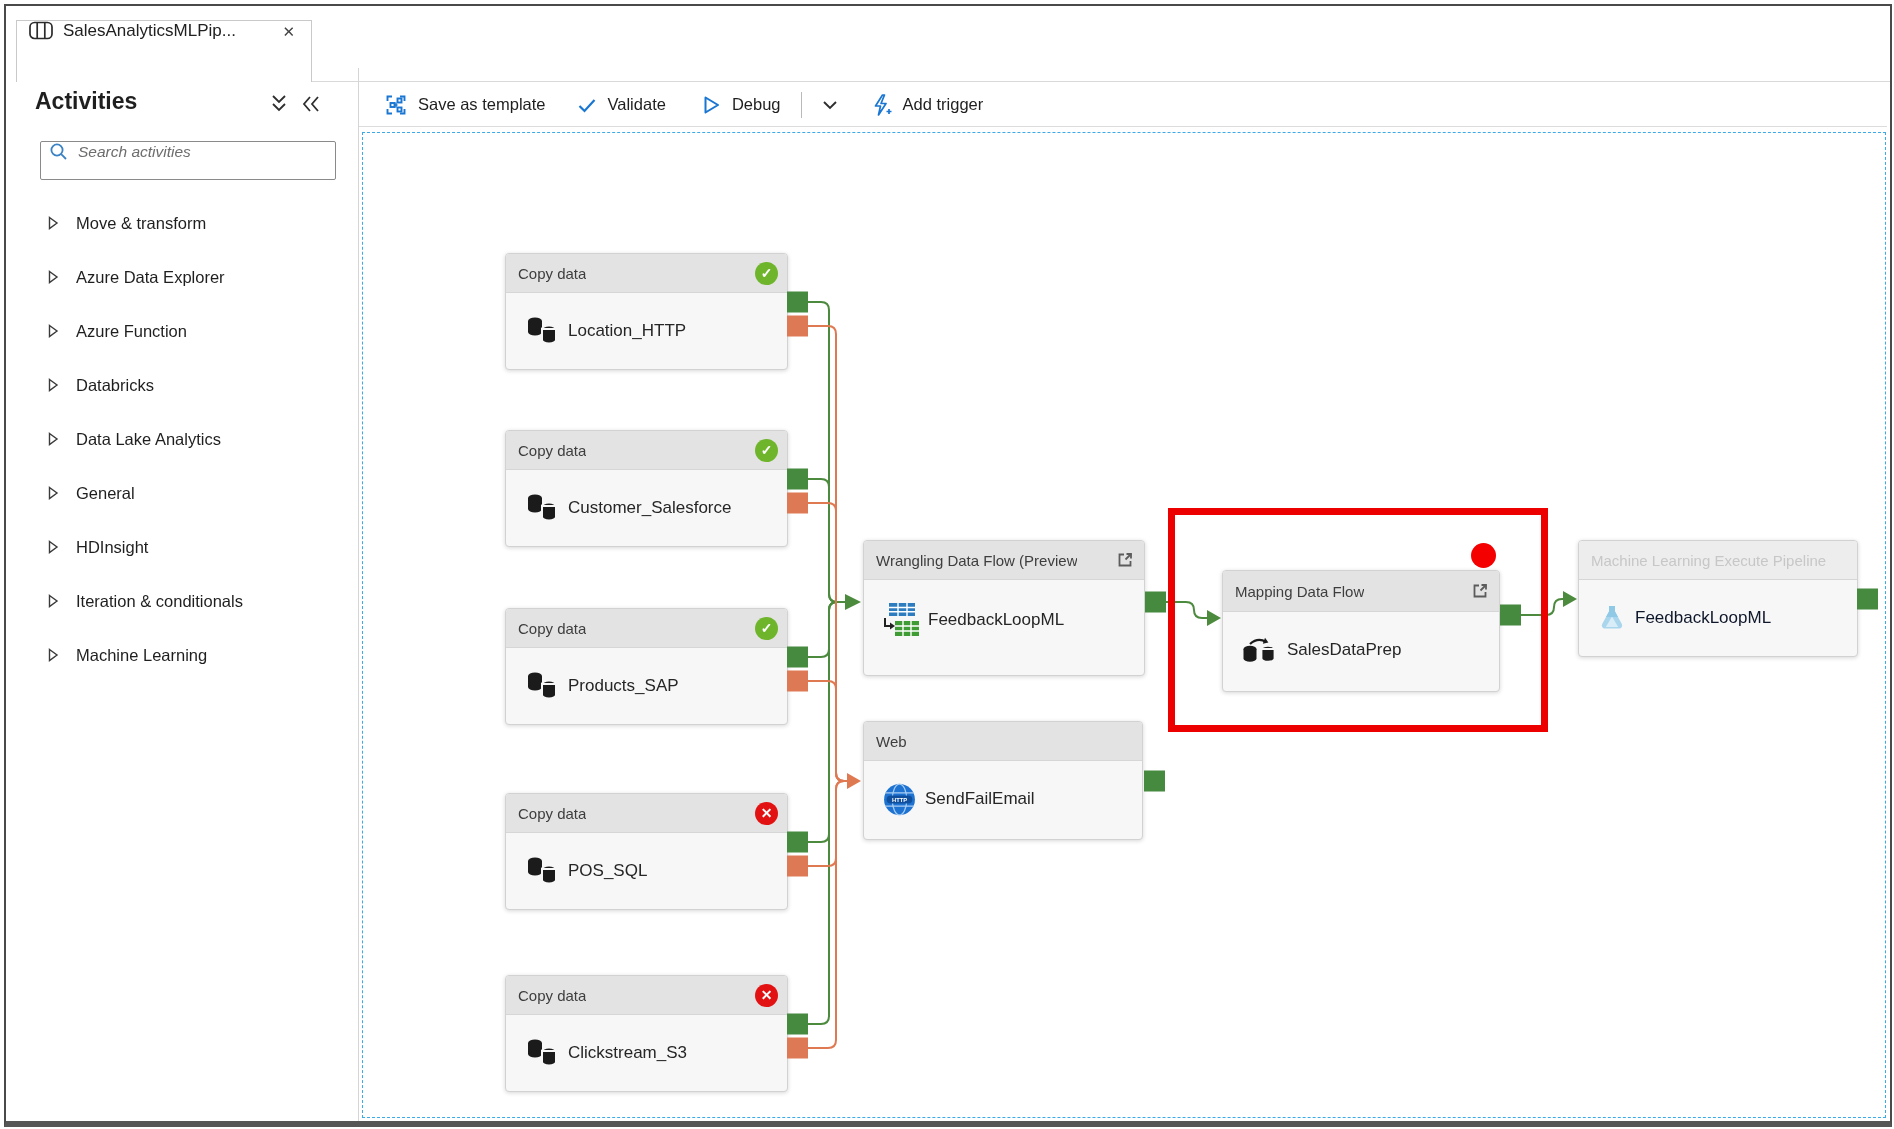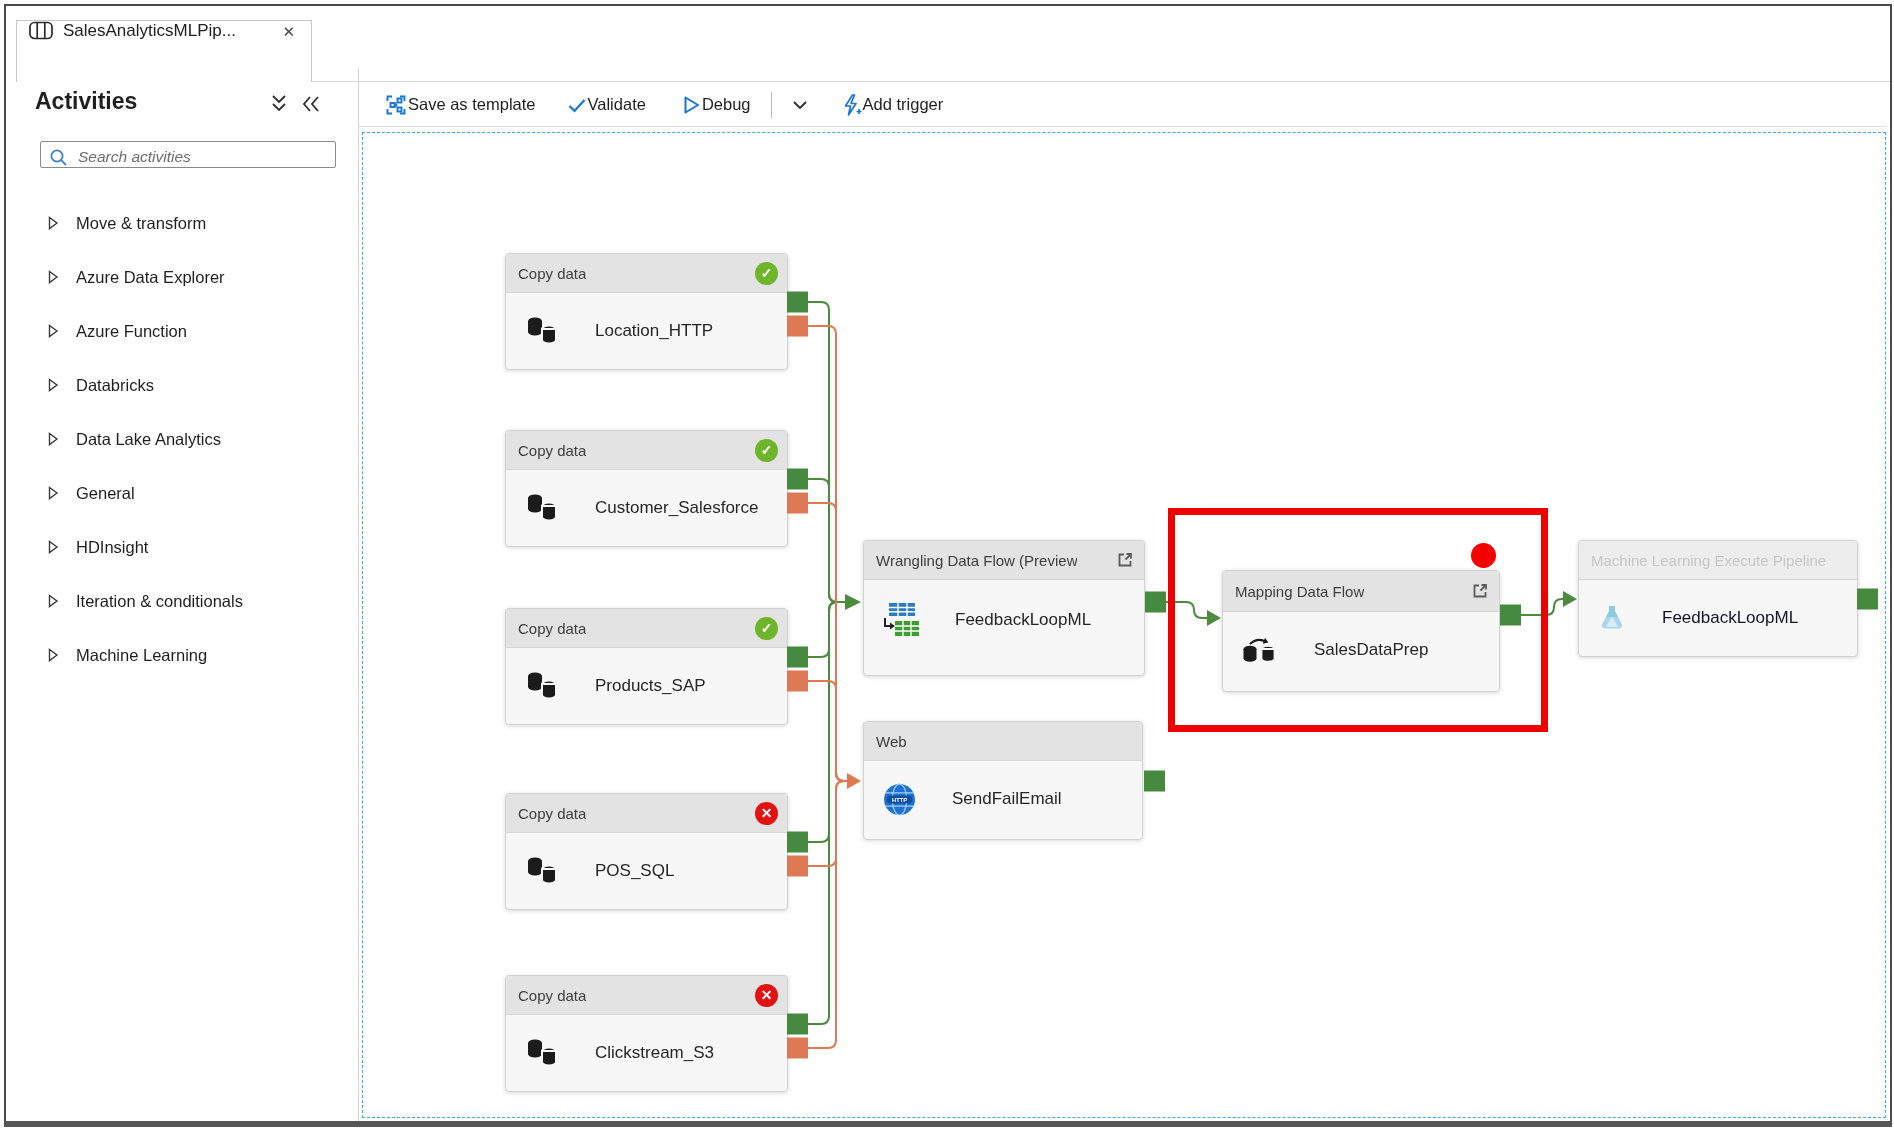--- a/index.html
+++ b/index.html
@@ -12,45 +12,45 @@
        border:1px solid #c9c9c9;border-bottom:none;display:flex;
        padding:0 12px;box-sizing:border-box;gap:10px;z-index:6;}
   .tab-title{font-size:17px;color:#212121;white-space:nowrap;overflow:hidden;flex:1;}
   .tab-close{font-size:15px;color:#444;cursor:pointer;padding:2px 4px;}
   .tabstrip-line{position:absolute;left:312px;top:81px;width:1578px;height:1px;background:#d9d9d9;}
   
   .sidebar{position:absolute;left:6px;top:82px;width:352px;height:1040px;background:#fff;z-index:4;}
   .sb-head{position:absolute;left:29px;top:6px;font-size:23px;font-weight:600;color:#1f1f1f;}
   .sb-icons{position:absolute;left:262px;top:10px;display:flex;gap:10px;align-items:center;}
   .sb-icons svg{display:block;}
-  .search{position:absolute;left:34px;top:59px;width:296px;height:27px;border:1px solid #8a8a8a;
-          border-radius:2px;display:flex;align-items:flex-end;padding:0 8px;box-sizing:border-box;gap:8px;background:#fff;}
+  .search{position:absolute;left:34px;top:59px;width:296px;height:39px;border:1px solid #8a8a8a;
+          border-radius:2px;display:flex;align-items:flex-start;padding:0 8px;box-sizing:border-box;gap:8px;background:#fff;}
   .search input{border:none;outline:none;flex:1;font-size:15.5px;font-style:italic;color:#333;
           font-family:"Liberation Sans", sans-serif;background:transparent;}
   .search input::placeholder{color:#6d6d6d;font-style:italic;}
   .sb-list{position:absolute;left:0;top:114px;width:352px;}
   .sb-item{height:54px;display:flex;align-items:center;gap:17px;padding-left:42px;cursor:pointer;}
   .sb-item span.lbl{font-size:16.5px;color:#1f1f1f;}
   .v-divider{position:absolute;left:358px;top:68px;width:1px;height:1054px;background:#d5d5d5;}
   
   .toolbar{position:absolute;left:384px;top:83px;height:43px;display:flex;align-items:center;z-index:4;}
-  .tb-btn{display:flex;align-items:center;gap:0;font-size:16.5px;color:#1f1f1f;cursor:pointer;white-space:nowrap;}
+  .tb-btn{display:flex;align-items:center;gap:10px;font-size:16.5px;color:#1f1f1f;cursor:pointer;white-space:nowrap;}
   .tb-gap30{width:30px;}.tb-gap34{width:34px;}.tb-gap20{width:20px;}.tb-gap16{width:16px;}.tb-gap28{width:28px;}
   .tb-divider{width:1px;height:26px;background:#b9b9b9;}
   .toolbar-bottom-line{position:absolute;left:359px;top:126px;width:1528px;height:1px;background:#dcdcdc;}
   
   .canvas{position:absolute;left:362px;top:132px;width:1524px;height:986px;
           border:1px dashed #3aabe8;background:#fff;box-sizing:border-box;}
   .node{position:absolute;background:#f7f7f7;border:1px solid #d2d2d2;border-radius:4px;
         box-shadow:0 1px 4px rgba(0,0,0,.16);z-index:5;box-sizing:border-box;}
   .node-header{height:38px;background:#e3e3e3;border-bottom:1px solid #d6d6d6;border-radius:3px 3px 0 0;
         display:flex;align-items:center;justify-content:space-between;padding:0 9px 0 12px;
         font-size:15px;color:#3e3e3e;}
   .node-header .hdr-lbl{white-space:nowrap;overflow:hidden;}
-  .node-body{display:flex;align-items:center;gap:35px;padding-left:18px;height:76px;font-size:17px;color:#262626;}
+  .node-body{display:flex;align-items:center;gap:8px;padding-left:18px;height:76px;font-size:17px;color:#262626;}
   .node.disabled .node-header{background:#ededed;color:#c7c7c7;}
   .node.disabled .node-body{color:#0f172a;}
   .badge{width:23px;height:23px;border-radius:50%;color:#fff;font-size:14px;font-weight:bold;
          display:flex;align-items:center;justify-content:center;flex:0 0 auto;}
   .badge.success{background:#6fb52b;}
   .badge.fail{background:#e31212;}
   .edges{position:absolute;left:0;top:0;width:1894px;height:1129px;z-index:10;pointer-events:none;}
   .highlight-rect{position:absolute;left:1168px;top:508px;width:380px;height:224px;
          border:7px solid #ec0000;z-index:40;box-sizing:border-box;}
   .highlight-dot{position:absolute;left:1471px;top:543px;width:25px;height:25px;border-radius:50%;

